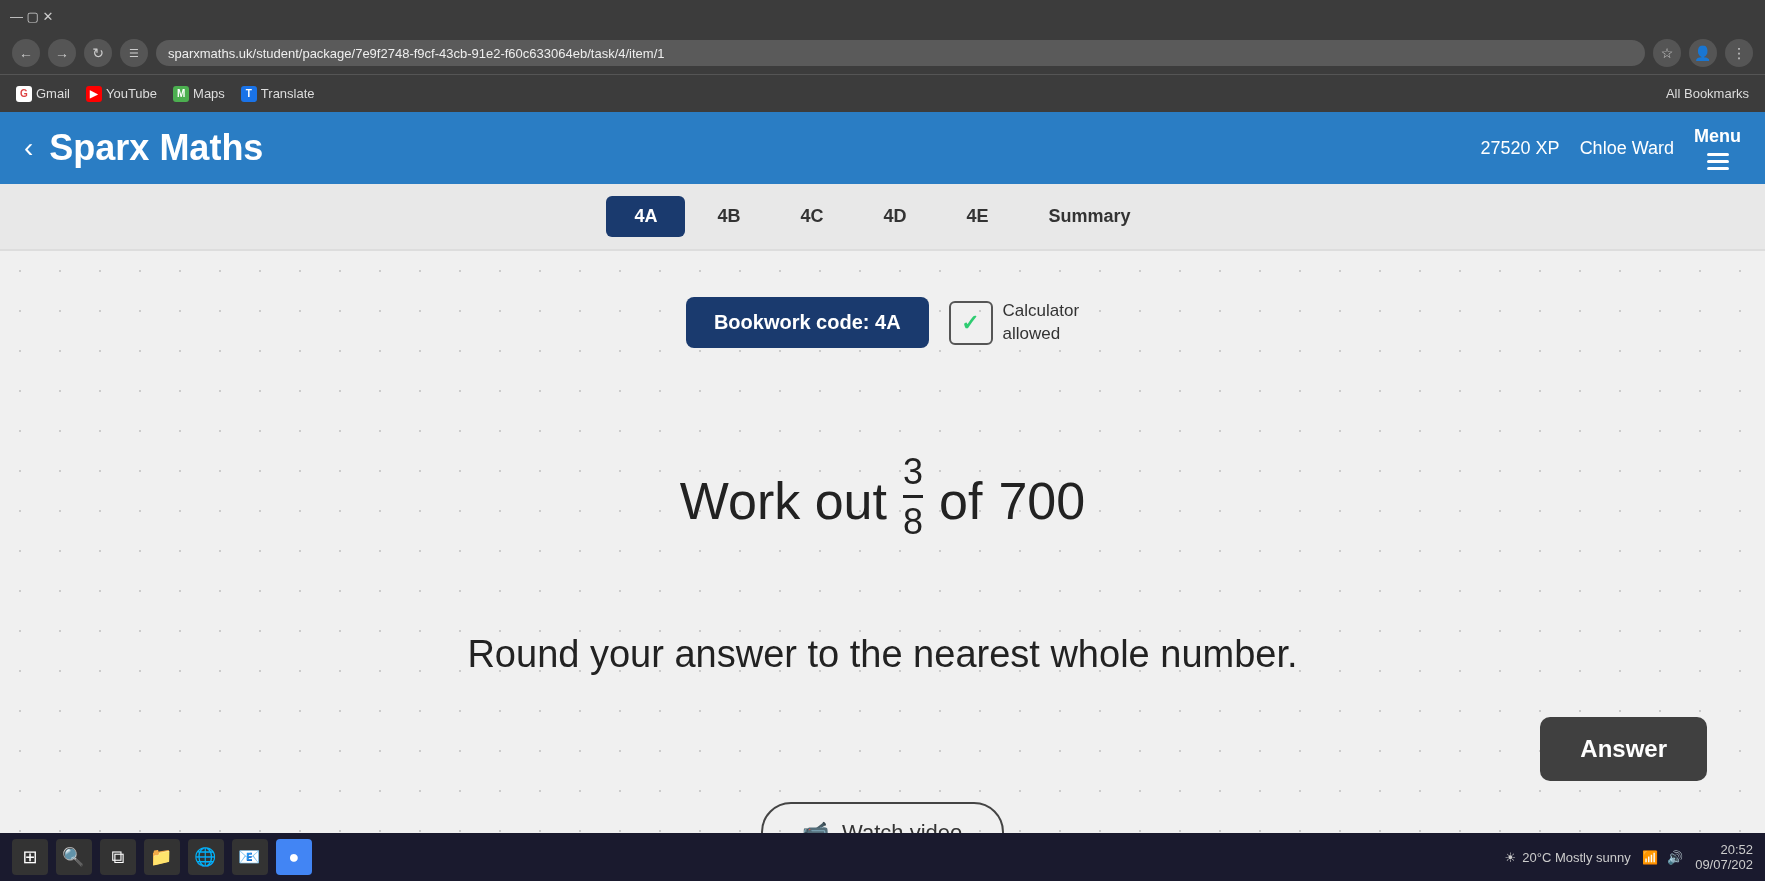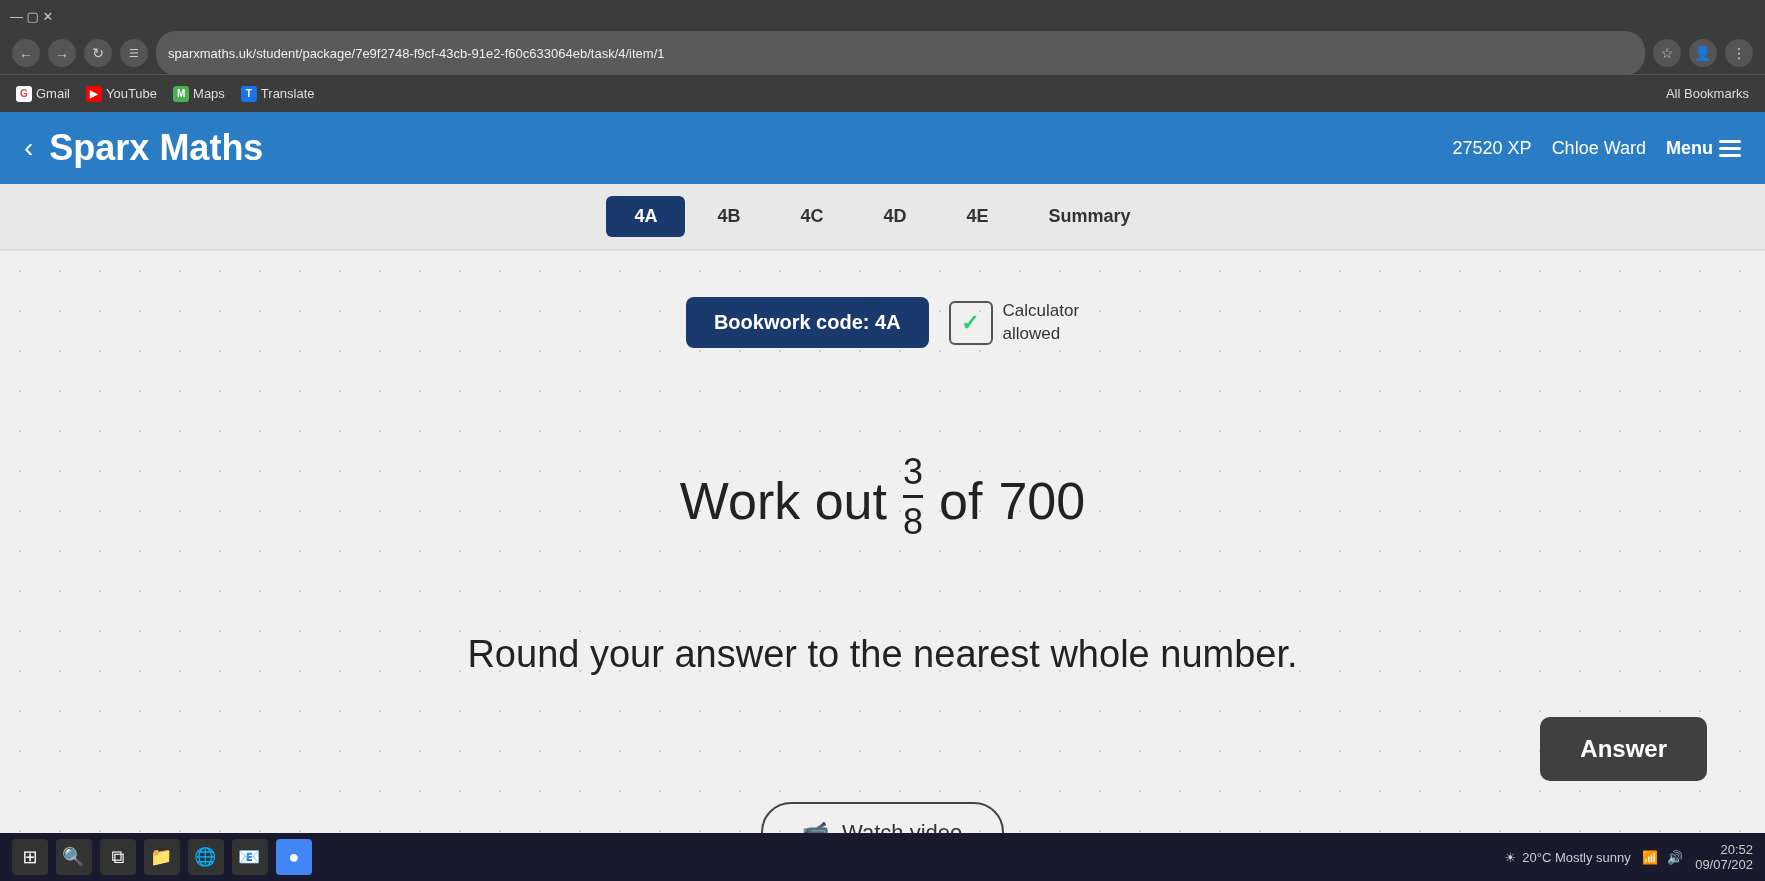--- a/index.html
+++ b/index.html
@@ -37,21 +37,21 @@
       justify-content: center;
       color: #ccc;
       font-size: 14px;
       cursor: pointer;
       border: none;
     }
     .address-bar {
       flex: 1;
       background: #5a5a5a;
       border-radius: 20px;
-      height: 44px;
+      height: 26px;
       display: flex;
       align-items: center;
       padding: 0 12px;
       color: #eee;
       font-size: 13px;
     }
     .browser-bookmarks {
       background: #3c3c3c;
       height: 38px;
       display: flex;
@@ -129,20 +129,21 @@
     .menu-btn {
       color: white;
       font-size: 18px;
       font-weight: bold;
       cursor: pointer;
       background: none;
       border: none;
       display: flex;
       align-items: center;
       gap: 6px;
+      flex-direction: column;
     }
     .hamburger {
       display: flex;
       flex-direction: column;
       gap: 4px;
     }
     .hamburger span {
       display: block;
       width: 22px;
       height: 3px;

